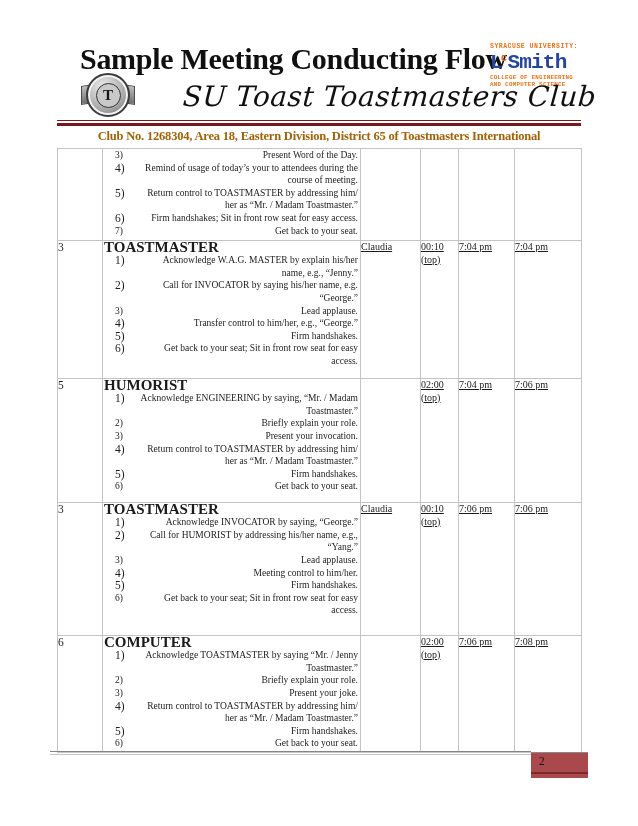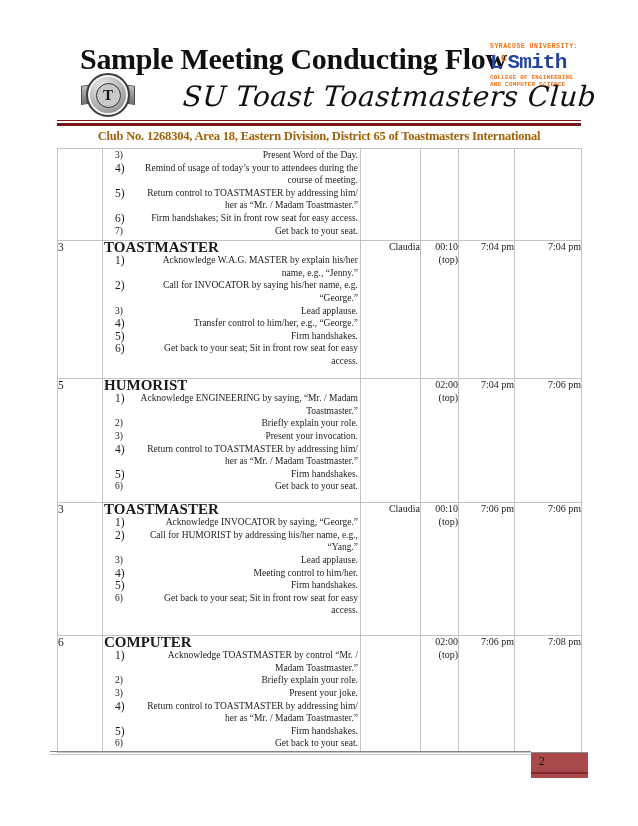--- a/index.html
+++ b/index.html
@@ -54,21 +54,21 @@
   table.flow{position:absolute;left:57px;top:148px;width:524px;
              border-collapse:collapse;table-layout:fixed;}
   table.flow td{border:1px solid var(--grid);vertical-align:top;padding:0;overflow:hidden;}
   td.cell-no{font-size:11.5px;padding:1px 0 0 5px;line-height:13px;}
   td.cell-desc{padding:1px 2px 0 2px;}
   .role{font-weight:bold;font-size:15px;line-height:13.2px;padding-left:1px;}
   .step{display:flex;font-size:9.5px;line-height:12.6px;}
   .step .num{flex:0 0 24px;margin-left:12px;}
   .step.big .num{font-size:11.5px;}
   .step .txt{flex:1;padding-right:2px;text-align:right;}
-  td.cell-c{text-align:right;font-size:10px;line-height:12.5px;padding-top:2px;}
+  td.cell-c{text-align:left;font-size:10px;line-height:12.5px;padding-top:2px;text-decoration:underline;}
 
   
   .footer-rule{position:absolute;left:50px;top:751px;width:481px;height:2px;
                border-top:1px solid #848484;border-bottom:1px solid #c2c2c2;}
   .page-badge{position:absolute;left:531px;top:752px;width:57px;height:26px;
               background:var(--box-red);border-top:1px solid #8a8a8a;box-sizing:border-box;}
   .page-badge:after{content:"";position:absolute;left:0;right:0;bottom:4px;height:2.5px;
                     background:var(--box-stripe);}
   .page-num{position:absolute;left:8px;top:2px;font-size:11.5px;color:#161616;
             font-family:"Liberation Serif",serif;}
@@ -251,21 +251,21 @@
         </td>
         <td class="cell-c">7:06 pm</td>
         <td class="cell-c">7:06 pm</td>
       </tr>
       <tr style="height: 117px;">
         <td class="cell-no">6</td>
         <td class="cell-desc">
           <div class="role">COMPUTER</div>
           <div class="step big">
             <span class="num">1)</span>
-            <span class="txt">Acknowledge TOASTMASTER by control “Mr. / Madam Toastmaster.”</span>
+            <span class="txt">Acknowledge TOASTMASTER by saying “Mr. / Jenny Toastmaster.”</span>
           </div>
           <div class="step">
             <span class="num">2)</span>
             <span class="txt">Briefly explain your role.</span>
           </div>
           <div class="step">
             <span class="num">3)</span>
             <span class="txt">Present your joke.</span>
           </div>
           <div class="step big">

